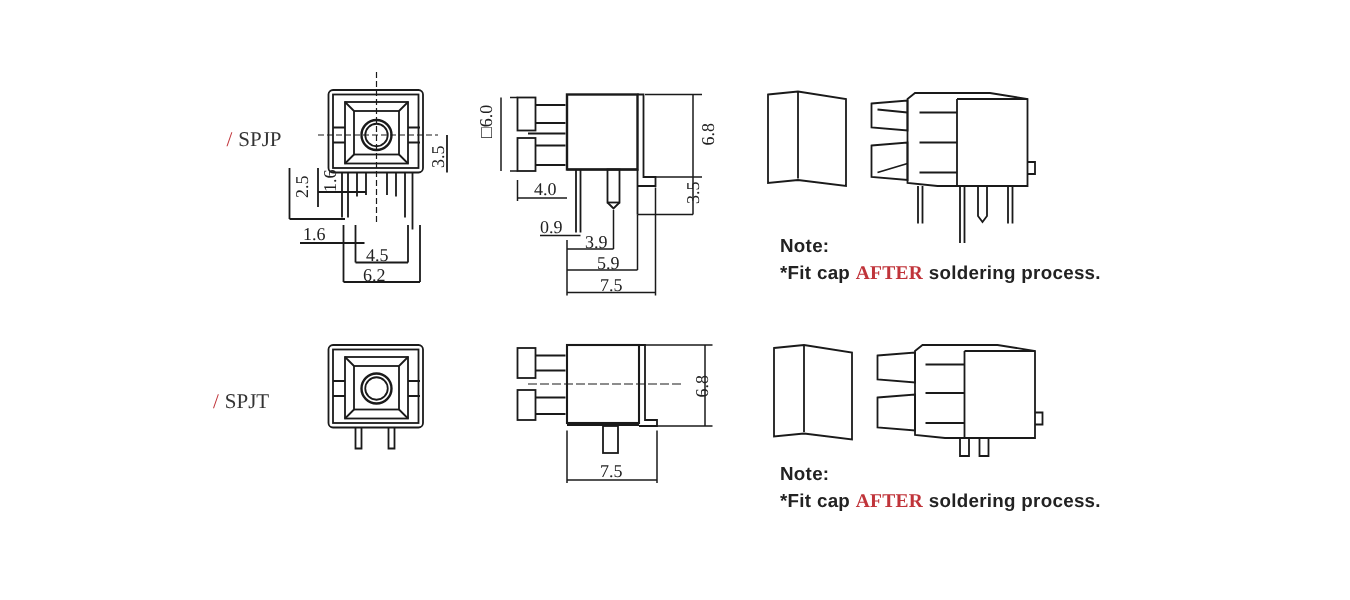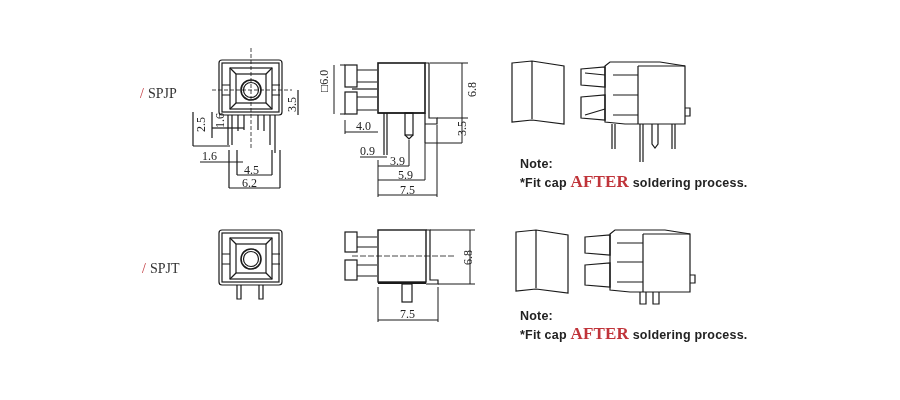--- a/index.html
+++ b/index.html
@@ -1,28 +1,28 @@
 <!DOCTYPE html>
 <html><head>
 <meta charset="utf-8">
 <style>
   html, body { margin: 0; padding: 0; background: #ffffff; }
   body { width: 900px; height: 400px; position: relative; overflow: hidden; font-family: "Liberation Serif", serif; }
   .abs { position: absolute; }
   .label { font-family: "Liberation Serif", serif; font-size: 14px; color: #333333; }
   .label .slash { color: #c0343a; margin-right: 4px; }
   .note { font-family: "Liberation Sans", sans-serif; font-size: 12.5px; color: #222222; line-height: 17px; letter-spacing: 0.2px; font-weight: bold; }
-  .note .red { color: #c0343a; font-family: "Liberation Serif", serif; font-size: 17px; }
+  .note .red { color: #c0343a; font-family: "Liberation Serif", serif; font-size: 13px; }
   svg { position: absolute; overflow: visible; }
   svg text { font-family: "Liberation Serif", serif; font-size: 12px; fill: #222; }
 </style>
 </head>
 <body>
 
-<div class="abs label" style="left:140px; top:86px;">
+<div class="abs label" style="left:151px; top:86px;">
   <span class="slash">/</span><span>SPJP</span>
 </div>
 
 <svg style="left:0;top:0;" width="900" height="400">
   <g stroke="#1a1a1a" fill="none" stroke-width="1.2">
 
     <rect x="219" y="60" width="63" height="55" rx="3"></rect>
     <rect x="222" y="63" width="57" height="49"></rect>
     <rect x="230" y="68" width="42" height="41"></rect>
     <rect x="236" y="74" width="30" height="29"></rect>

